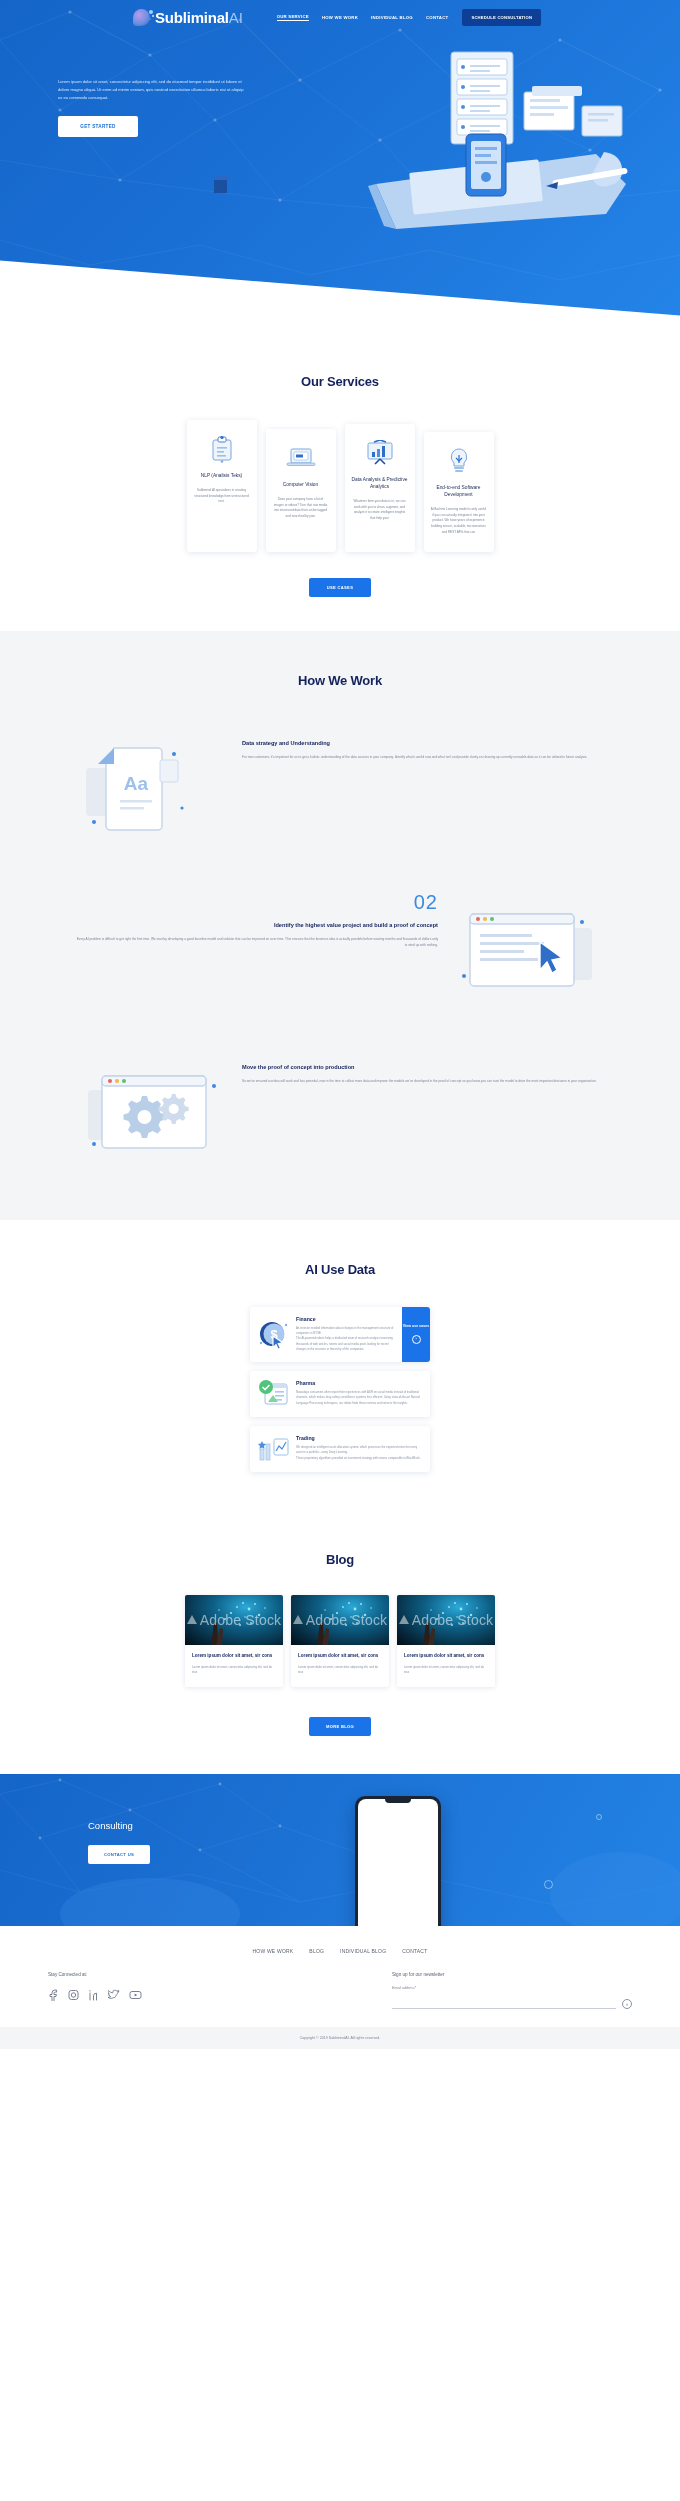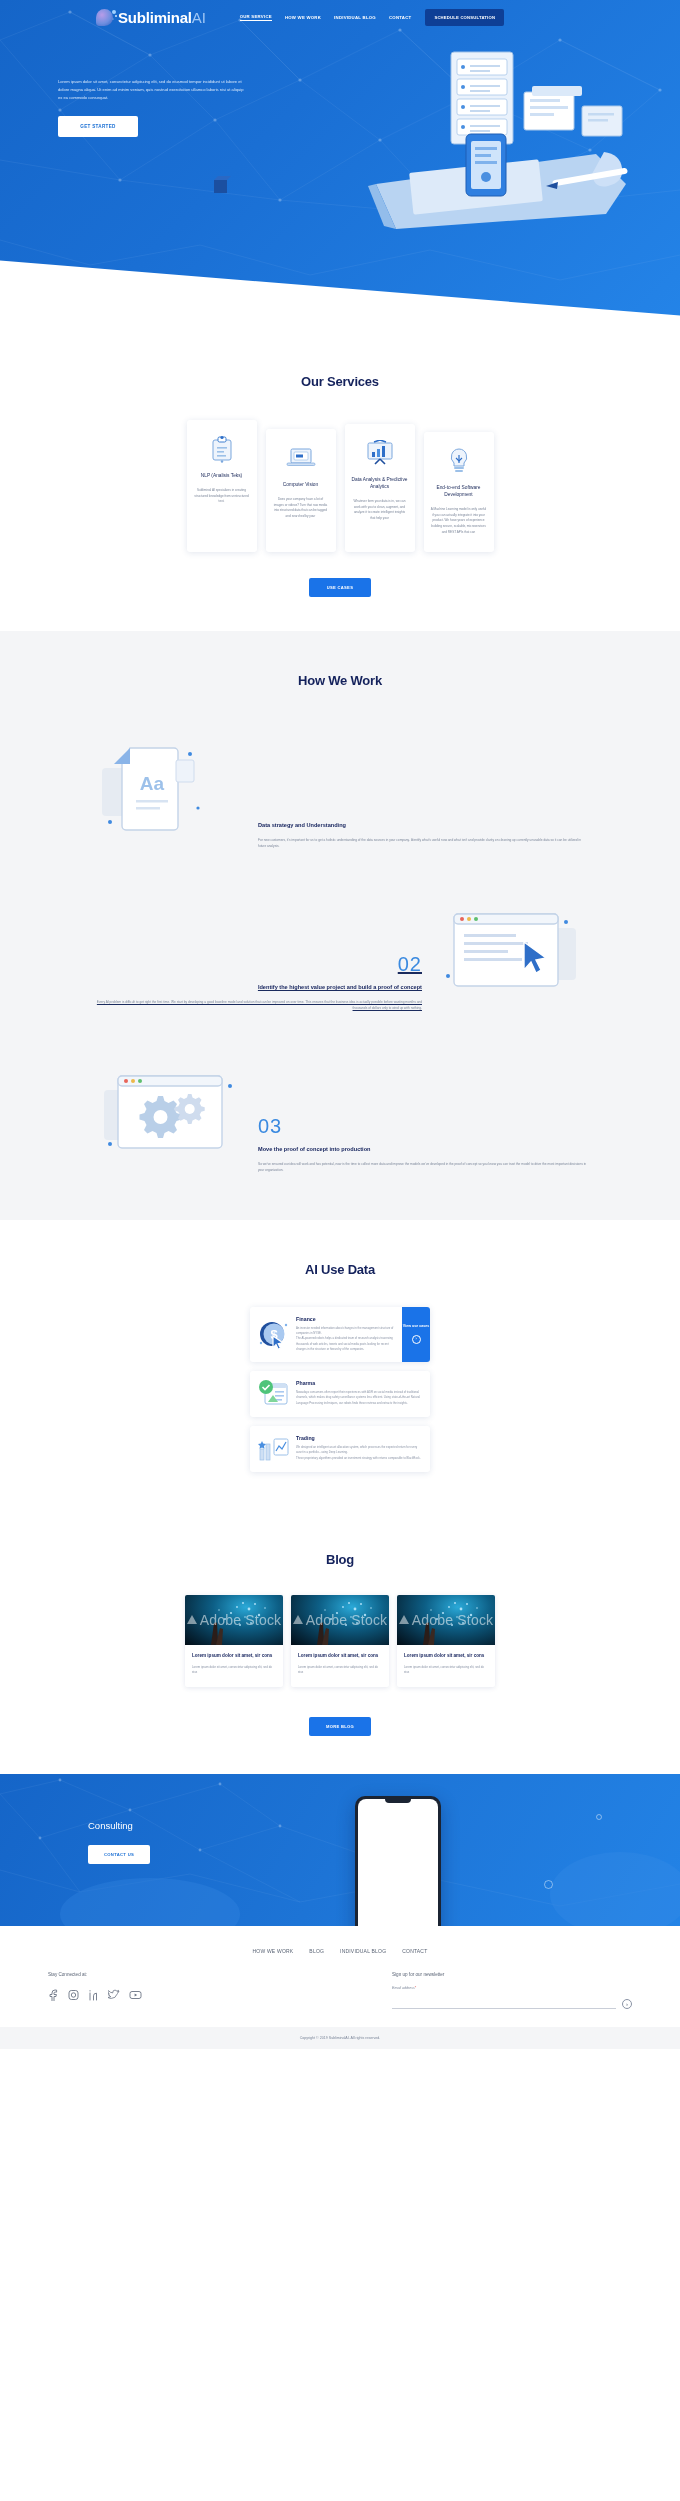--- a/index.html
+++ b/index.html
@@ -22,20 +22,21 @@
   .hero-net { position: absolute; inset: 0; opacity: .45; }
   .hero-clip {
     position: absolute; left: 0; right: 0; bottom: 0; height: 120px;
     background: #ffffff;
     clip-path: polygon(0 42%, 100% 88%, 100% 100%, 0 100%);
   }
   .nav {
     position: relative; z-index: 5;
     display: flex; align-items: center;
     padding: 9px 28px 0 28px;
+    margin-left: 37px;
   }
   .brand { display: flex; align-items: center; gap: 5px; margin-left: 68px; }
   .brand-mark {
     width: 17px; height: 17px; border-radius: 50% 50% 50% 20%;
     background: radial-gradient(circle at 35% 35%, #b89ce8, #6f8fe0 55%, #2f5fc0);
     position: relative;
   }
   .brand-mark::after{
     content:""; position:absolute; right:-3px; top:1px; width:4px; height:4px;
     border-radius:50%; background:#9fd0ff; box-shadow: 2px 4px 0 -1px #cfe6ff, -1px 7px 0 -1.5px #bcdcff;
@@ -100,25 +101,25 @@
   }
   .svc-desc { font-size: 3.1px; color: #7b8699; line-height: 1.85; margin-top: 8px; }
   .btn-blue {
     display: block; margin: 0 auto; width: 62px; background: #1a73e8; color: #fff;
     font-size: 4.1px; font-weight: 700; letter-spacing: .3px; text-align: center;
     padding: 7px 0; border: none; border-radius: 2px; cursor: pointer;
   }
 
   
   .how { background: #f4f5f7; padding: 42px 0 46px 0; }
-  .step { display: flex; align-items: flex-end; padding: 0 80px; margin-top: 42px; }
+  .step { display: flex; align-items: flex-start; padding: 0 64px; margin-top: 42px; }
   .step.rev { flex-direction: row-reverse; }
   .step-art { width: 168px; height: 120px; position: relative; flex: none; }
   .step-txt { flex: 1; padding: 0 10px; }
-  .step.rev .step-txt { text-align: right; text-decoration: underline; }
+  .step.rev .step-txt { text-align: right; }
   .step-num {
     font-size: 20px; font-weight: 300; color: #3b8ae0; line-height: 1; letter-spacing: 1px;
   }
   .step-h { font-size: 5.6px; font-weight: 700; color: #14225c; margin-top: 9px; line-height: 1.5; }
   .step-p { font-size: 3.2px; color: #7b8699; line-height: 2.0; margin-top: 7px; }
 
   
   .usecases { background: #fff; padding: 42px 0 40px 0; }
   .uc-list { margin-top: 30px; display: flex; flex-direction: column; align-items: center; gap: 9px; }
   .uc-card {
@@ -476,21 +477,20 @@
             <path d="M108 40 l3.5 0 l1 3.5 l3 1.5 l3.5 -1.8 l2.5 2.5 l-1.8 3.5 l1.5 3 l3.5 1 l0 3.5 l-3.5 1 l-1.5 3 l1.8 3.5 l-2.5 2.5 l-3.5 -1.8 l-3 1.5 l-1 3.5 l-3.5 0 l-1 -3.5 l-3 -1.5 l-3.5 1.8 l-2.5 -2.5 l1.8 -3.5 l-1.5 -3 l-3.5 -1 l0 -3.5 l3.5 -1 l1.5 -3 l-1.8 -3.5 l2.5 -2.5 l3.5 1.8 l3 -1.5 z"></path>
           </g>
           <circle cx="109.7" cy="55" r="5" fill="#ffffff"></circle>
           <g fill="#3f8ae0">
               <circle cx="150" cy="32" r="2"></circle>
               <circle cx="30" cy="90" r="2"></circle>
             </g>
         </svg>
       </div>
       <div class="step-txt">
-        <div class="step-num">03</div>
         <div class="step-h">Move the proof of concept into production</div>
         <div class="step-p">So we've ensured our idea will work and has potential, now is the time to collect more data and improve the models we've developed in the proof of concept so you know you can trust the model to drive the most important decisions in your organization.</div>
       </div>
     </div>
   </section>
 
   <section class="usecases">
     <h2 class="sec-title">AI Use Data</h2>
     <div class="uc-list">
 

